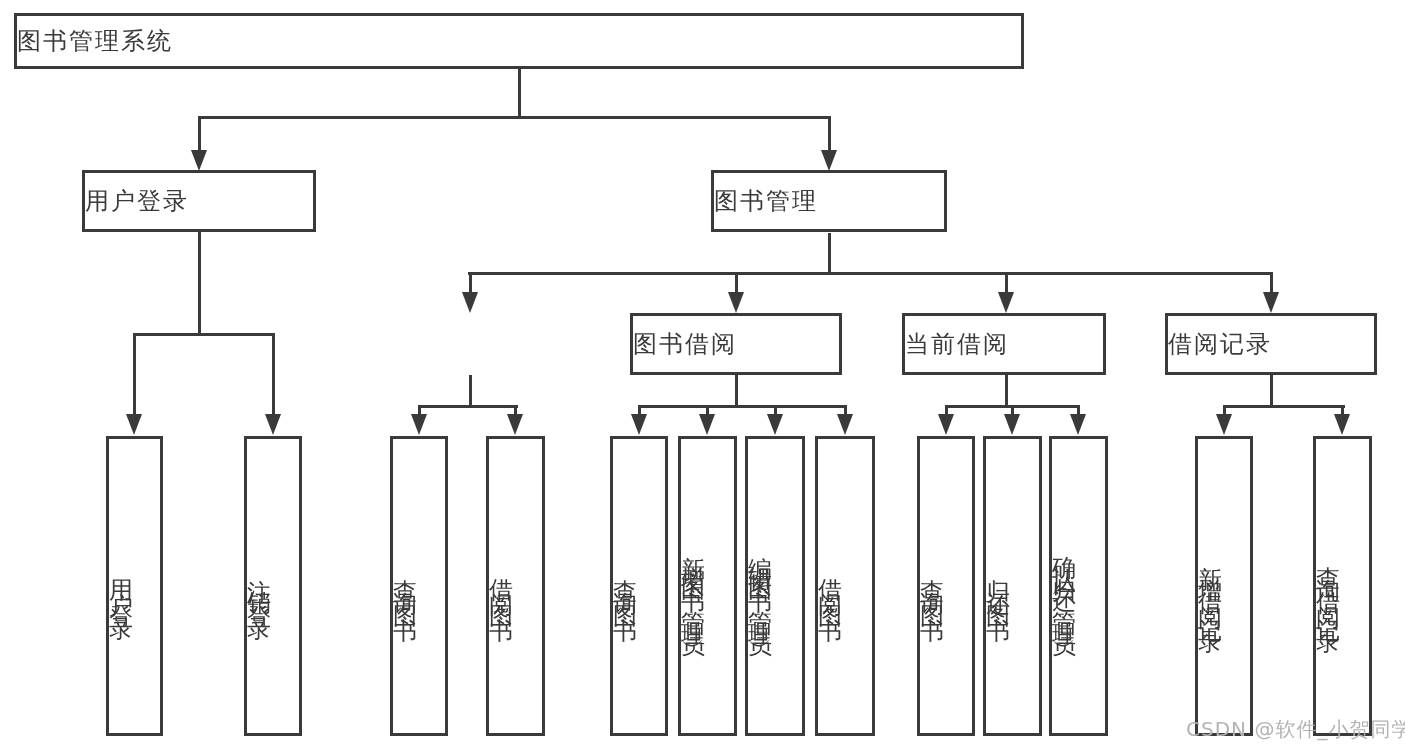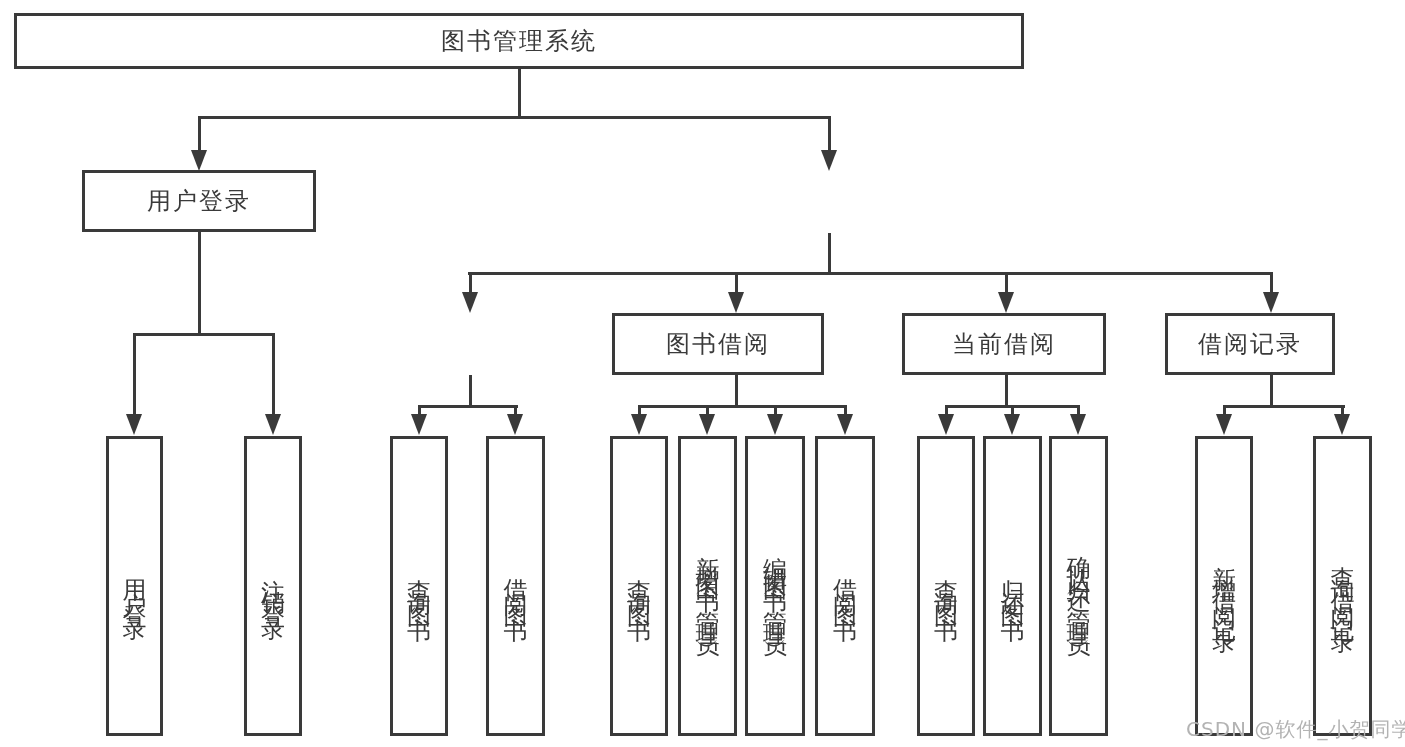--- a/index.html
+++ b/index.html
@@ -2,21 +2,21 @@
 <html><head>
 <meta charset="utf-8">
 <style>
   html,body{margin:0;padding:0;background:#ffffff;}
   .stage{
     position:relative;width:1405px;height:747px;background:#ffffff;overflow:hidden;
     font-family:"DejaVu Sans","Liberation Sans",sans-serif;color:#3a3a3a;
   }
   .box{
     position:absolute;box-sizing:border-box;border:3px solid #3a3a3a;background:#ffffff;
-    display:flex;align-items:center;justify-content:center;
+    display:flex;align-items:center;justify-content:flex-start;
   }
   .box.h span{font-size:24px;letter-spacing:2px;white-space:nowrap;}
   .vt{
     writing-mode:vertical-rl;font-size:24px;letter-spacing:13px;line-height:1;
     white-space:nowrap;
   }
   .vt.lg{letter-spacing:11px;}
   .vline{position:absolute;width:3px;background:#3a3a3a;}
   .hline{position:absolute;height:3px;background:#3a3a3a;}
   .arr{
@@ -41,20 +41,23 @@
   <div class="vline" style="left:518px;top:69px;height:48px"></div>
   <div class="hline" style="left:198px;top:116px;width:633px"></div>
   <div class="vline" style="left:198px;top:116px;height:38px"></div>
   <div class="arr" style="left:199px;top:150px"></div>
   <div class="vline" style="left:828px;top:116px;height:38px"></div>
   <div class="arr" style="left:829px;top:150px"></div>
 
   <div class="box h" style="left:82px;top:170px;width:234px;height:62px">
     <span>用户登录</span>
   </div>
+  <div class="box h" style="left:711px;top:170px;width:236px;height:62px">
+    <span>图书管理</span>
+  </div>
 
   <div class="vline" style="left:198px;top:232px;height:104px"></div>
   <div class="hline" style="left:133px;top:333px;width:142px"></div>
   <div class="vline" style="left:133px;top:333px;height:82px"></div>
   <div class="arr" style="left:134px;top:414px"></div>
   <div class="vline" style="left:272px;top:333px;height:82px"></div>
   <div class="arr" style="left:273px;top:414px"></div>
 
   <div class="box" style="left:106px;top:436px;width:57px;height:300px">
     <span class="vt">用户登录</span>
@@ -67,27 +70,27 @@
   <div class="hline" style="left:468px;top:272px;width:805px"></div>
   <div class="vline" style="left:469px;top:272px;height:22px"></div>
   <div class="arr" style="left:470px;top:292px"></div>
   <div class="vline" style="left:735px;top:272px;height:22px"></div>
   <div class="arr" style="left:736px;top:292px"></div>
   <div class="vline" style="left:1005px;top:272px;height:22px"></div>
   <div class="arr" style="left:1006px;top:292px"></div>
   <div class="vline" style="left:1270px;top:272px;height:22px"></div>
   <div class="arr" style="left:1271px;top:292px"></div>
 
-  <div class="box h" style="left:612px;top:313px;width:212px;height:62px">
+  <div class="box h" style="left:630px;top:313px;width:212px;height:62px">
     <span>图书借阅</span>
   </div>
   <div class="box h" style="left:902px;top:313px;width:204px;height:62px">
     <span>当前借阅</span>
   </div>
-  <div class="box h" style="left:1165px;top:313px;width:170px;height:62px">
+  <div class="box h" style="left:1165px;top:313px;width:212px;height:62px">
     <span>借阅记录</span>
   </div>
 
   <div class="vline" style="left:469px;top:375px;height:33px"></div>
   <div class="hline" style="left:418px;top:405px;width:100px"></div>
   <div class="vline" style="left:418px;top:405px;height:11px"></div>
   <div class="arr" style="left:419px;top:414px"></div>
   <div class="vline" style="left:514px;top:405px;height:11px"></div>
   <div class="arr" style="left:515px;top:414px"></div>
 

